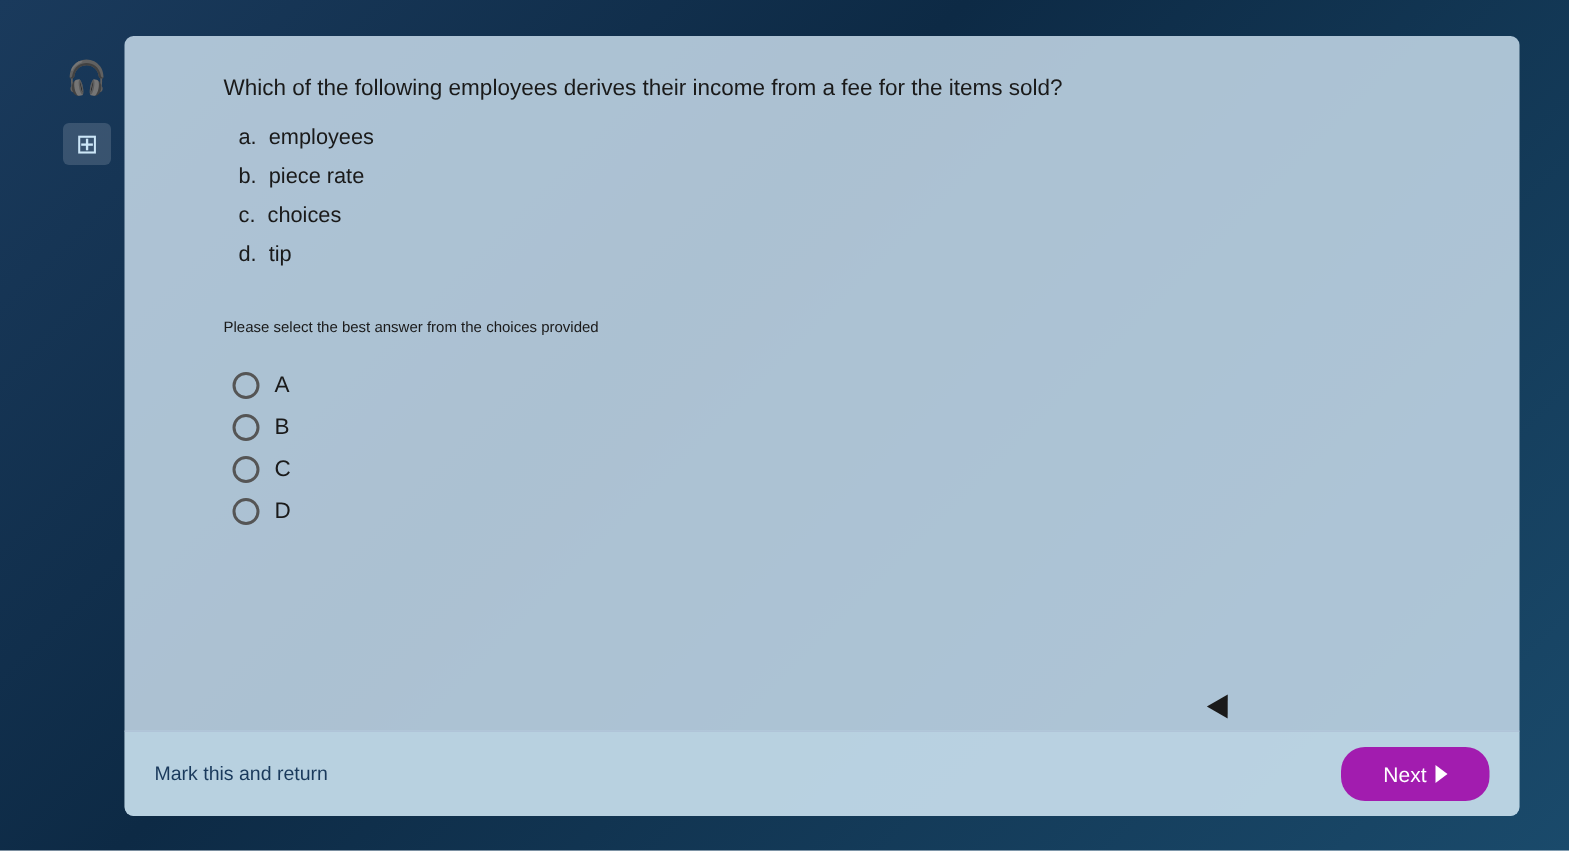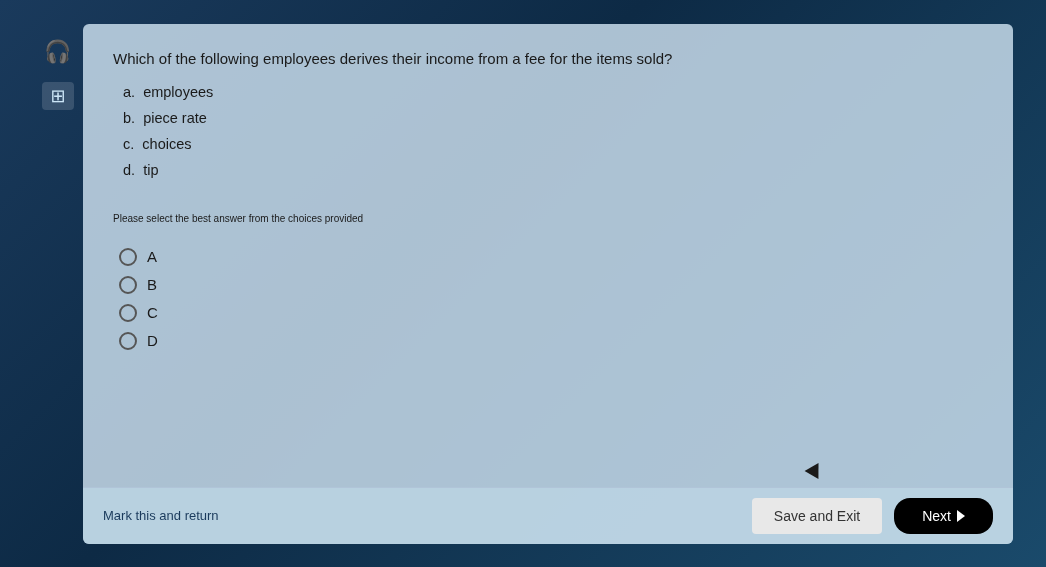--- a/index.html
+++ b/index.html
@@ -60,20 +60,21 @@
       display: flex;
       flex-direction: column;
       overflow: hidden;
       position: relative;
     }
 
     .card-content {
       flex: 1;
       padding: 24px 30px 16px 30px;
       overflow: auto;
+      margin-left: 36px;
     }
 
     .question-text {
       font-size: 15px;
       color: #1a1a1a;
       font-weight: 400;
       line-height: 1.4;
       margin-bottom: 10px;
     }
 
@@ -153,21 +154,21 @@
       color: #333;
       border: none;
       padding: 10px 22px;
       border-radius: 4px;
       font-size: 14px;
       cursor: pointer;
       font-weight: 400;
     }
 
     .btn-next {
-      background: #000000;
+      background: #a21caf;
       color: white;
       border: none;
       padding: 10px 28px;
       border-radius: 16px;
       font-size: 14px;
       cursor: pointer;
       font-weight: 500;
       display: flex;
       align-items: center;
       gap: 6px;
@@ -245,20 +246,19 @@
           <span class="radio-circle"></span>
           <span class="radio-label">D</span>
         </label>
       </div>
 
     </div>
 
     <div class="card-footer">
       <a class="mark-link">Mark this and return</a>
       <div class="footer-buttons">
-        <button class="btn-save">Save and Exit</button>
         <button class="btn-next">Next</button>
       </div>
     </div>
 
     <div class="cursor-arrow"></div>
   </div>
 </div>
 
 </body></html>

